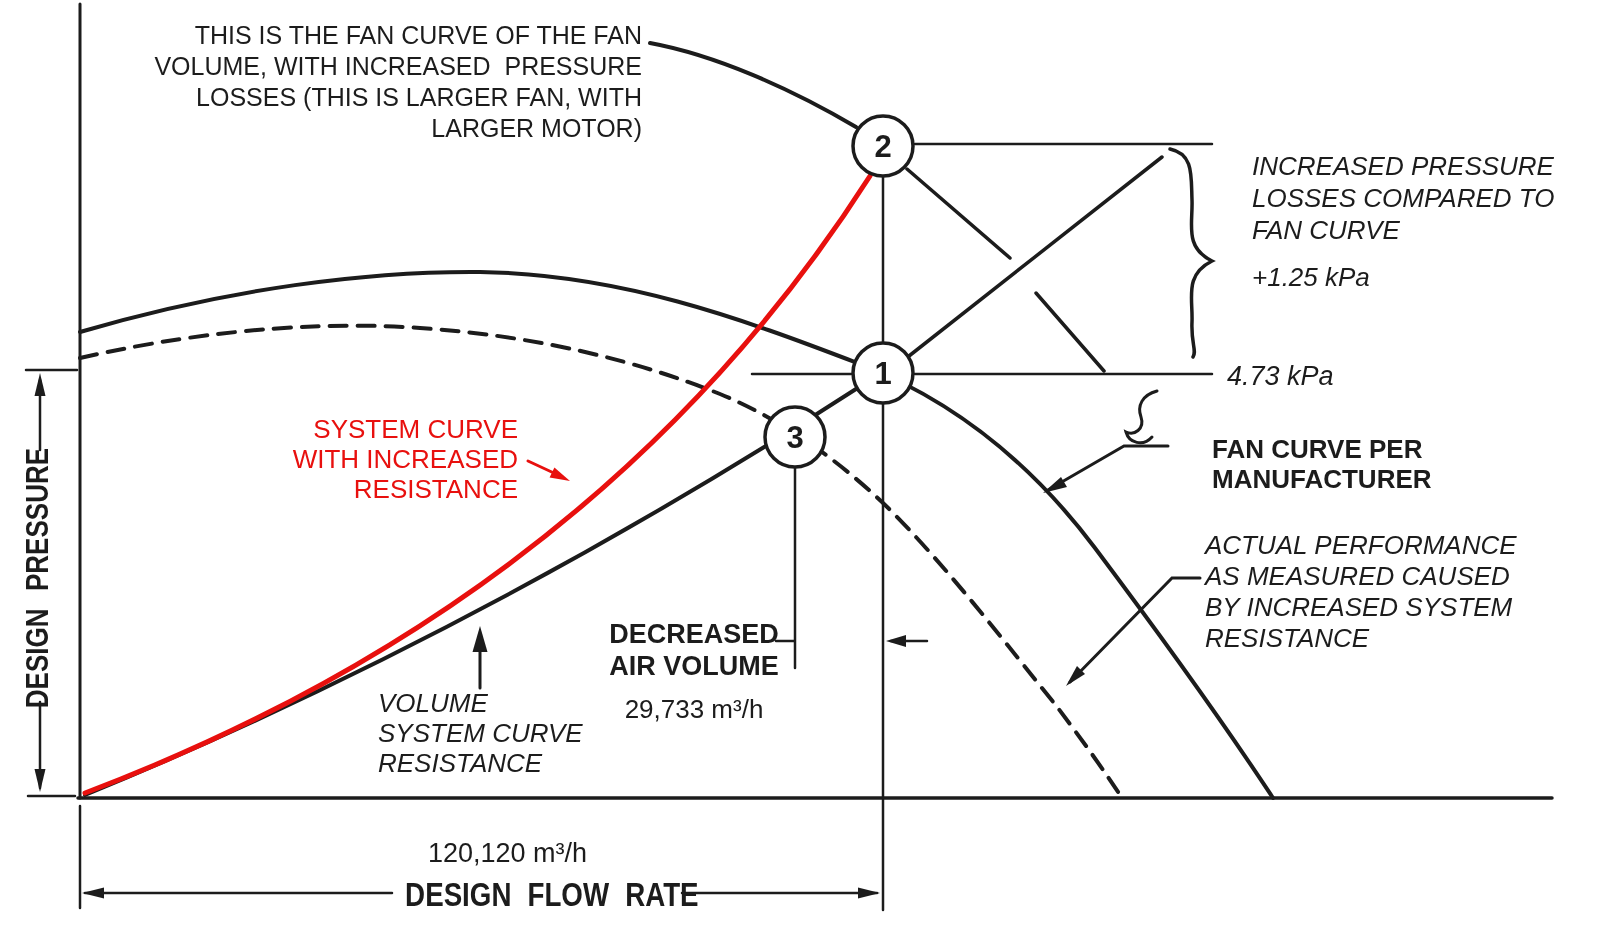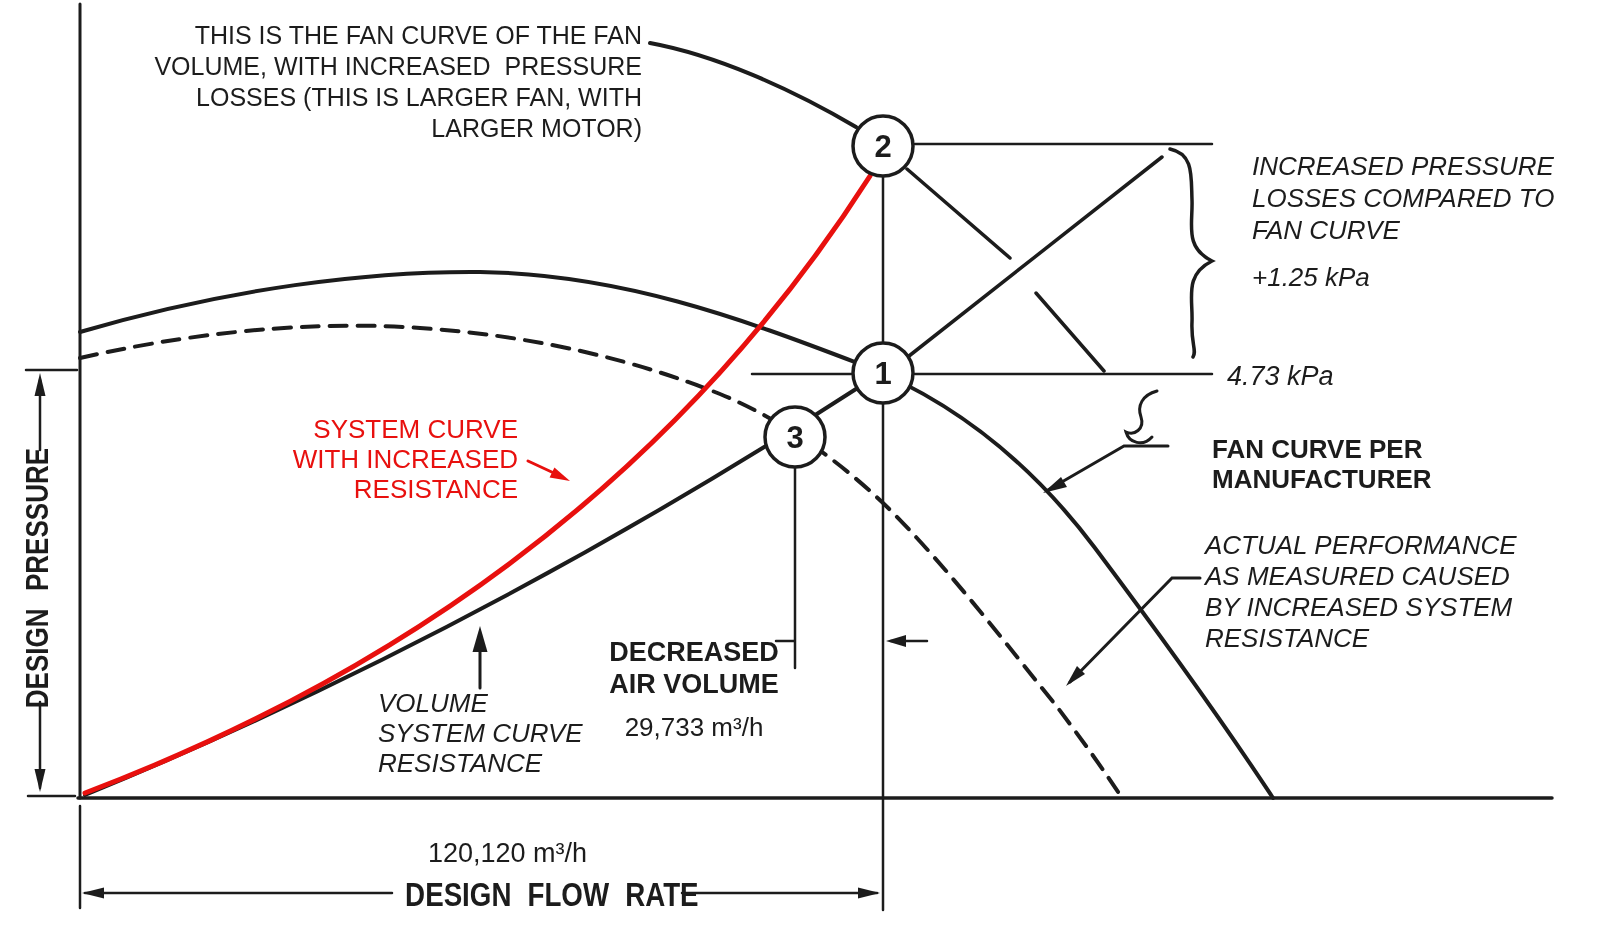--- a/index.html
+++ b/index.html
@@ -120,21 +120,21 @@
     <div>WITH INCREASED</div>
     <div>RESISTANCE</div>
   </div>
 
   <div class="lbl ann" style="left:378px;top:688px;line-height:30px;">
     <div>VOLUME</div>
     <div>SYSTEM CURVE</div>
     <div>RESISTANCE</div>
   </div>
 
-  <div class="lbl ctr" style="left:590px;top:636px;width:208px;">
+  <div class="lbl ctr" style="left:590px;top:618px;width:208px;">
     <div class="decb">DECREASED</div>
     <div class="decb">AIR VOLUME</div>
     <div class="decv">29,733 m³/h</div>
   </div>
 
   <div class="lbl flowval" style="left:428px;top:838px;width:210px;">120,120 m³/h</div>
 
   <div class="lbl axis-x" style="left:380px;top:876px;width:314px;">DESIGN FLOW RATE</div>
 
   <div class="lbl axis-y" style="left:-162px;top:559px;width:400px;height:38px;line-height:38px;">DESIGN PRESSURE</div>

